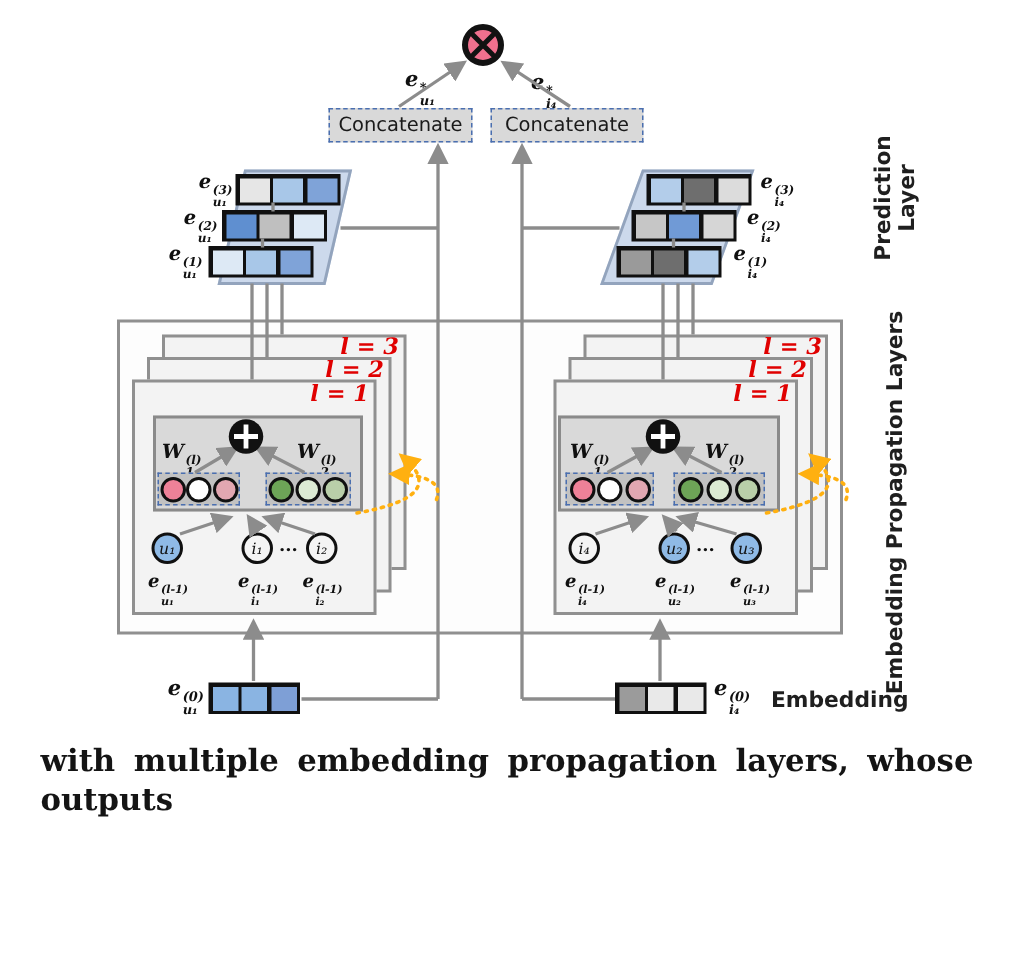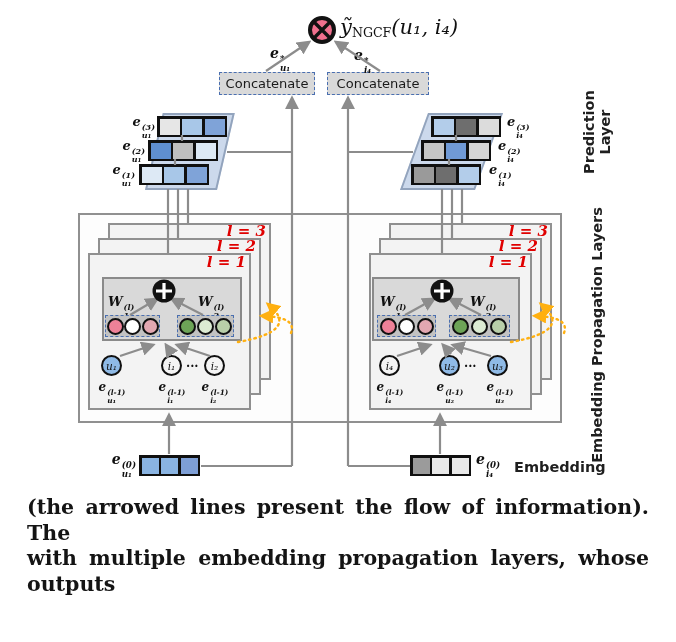--- a/index.html
+++ b/index.html
@@ -220,21 +220,20 @@
 
   <div class="math r" style="left:260px;top:46px;width:30px;font-size:14px"><i class="mb">e</i><span class="ss">
         <span class="mu">*</span>
         <span class="md">u₁</span>
       </span></div>
   <div class="math" style="left:354px;top:48px;width:30px;font-size:14px"><i class="mb">e</i><span class="ss">
         <span class="mu">*</span>
         <span class="md">i₄</span>
       </span></div>
 
-  <div class="formula" style="left:340px;top:15px"><i class="mb">ỹ</i><span class="rs">NGCF</span><span class="mt">(u₁, i₄)</span></div>
 
   <div class="math r" style="left:94px;top:452px;width:42px;font-size:14px"><i class="mb">e</i><span class="ss">
         <span class="mu">(0)</span>
         <span class="md">u₁</span>
       </span></div>
   <div class="mrow erow" style="left:139px;top:455px">
     <div class="cell" style="background: rgb(138, 180, 226);"></div>
     <div class="cell" style="background: rgb(138, 180, 226);"></div>
     <div class="cell" style="background: rgb(126, 159, 214);"></div>
   </div>
@@ -319,17 +318,16 @@
       <circle cx="164" cy="291" r="11.5" fill="#111111"></circle>
       <path d="M164,283 L164,299 M156,291 L172,291" stroke="#ffffff" stroke-width="3.2"></path>
     </g>
     <g>
       <circle cx="442" cy="291" r="11.5" fill="#111111"></circle>
       <path d="M442,283 L442,299 M434,291 L450,291" stroke="#ffffff" stroke-width="3.2"></path>
     </g>
   </svg>
 
   <div class="caption top">
-    <div class="ln">(the arrowed lines present the flow of information). The</div>
     <div class="ln">with multiple embedding propagation layers, whose outputs</div>
 
   </div>
 </div>
 
 </body></html>

